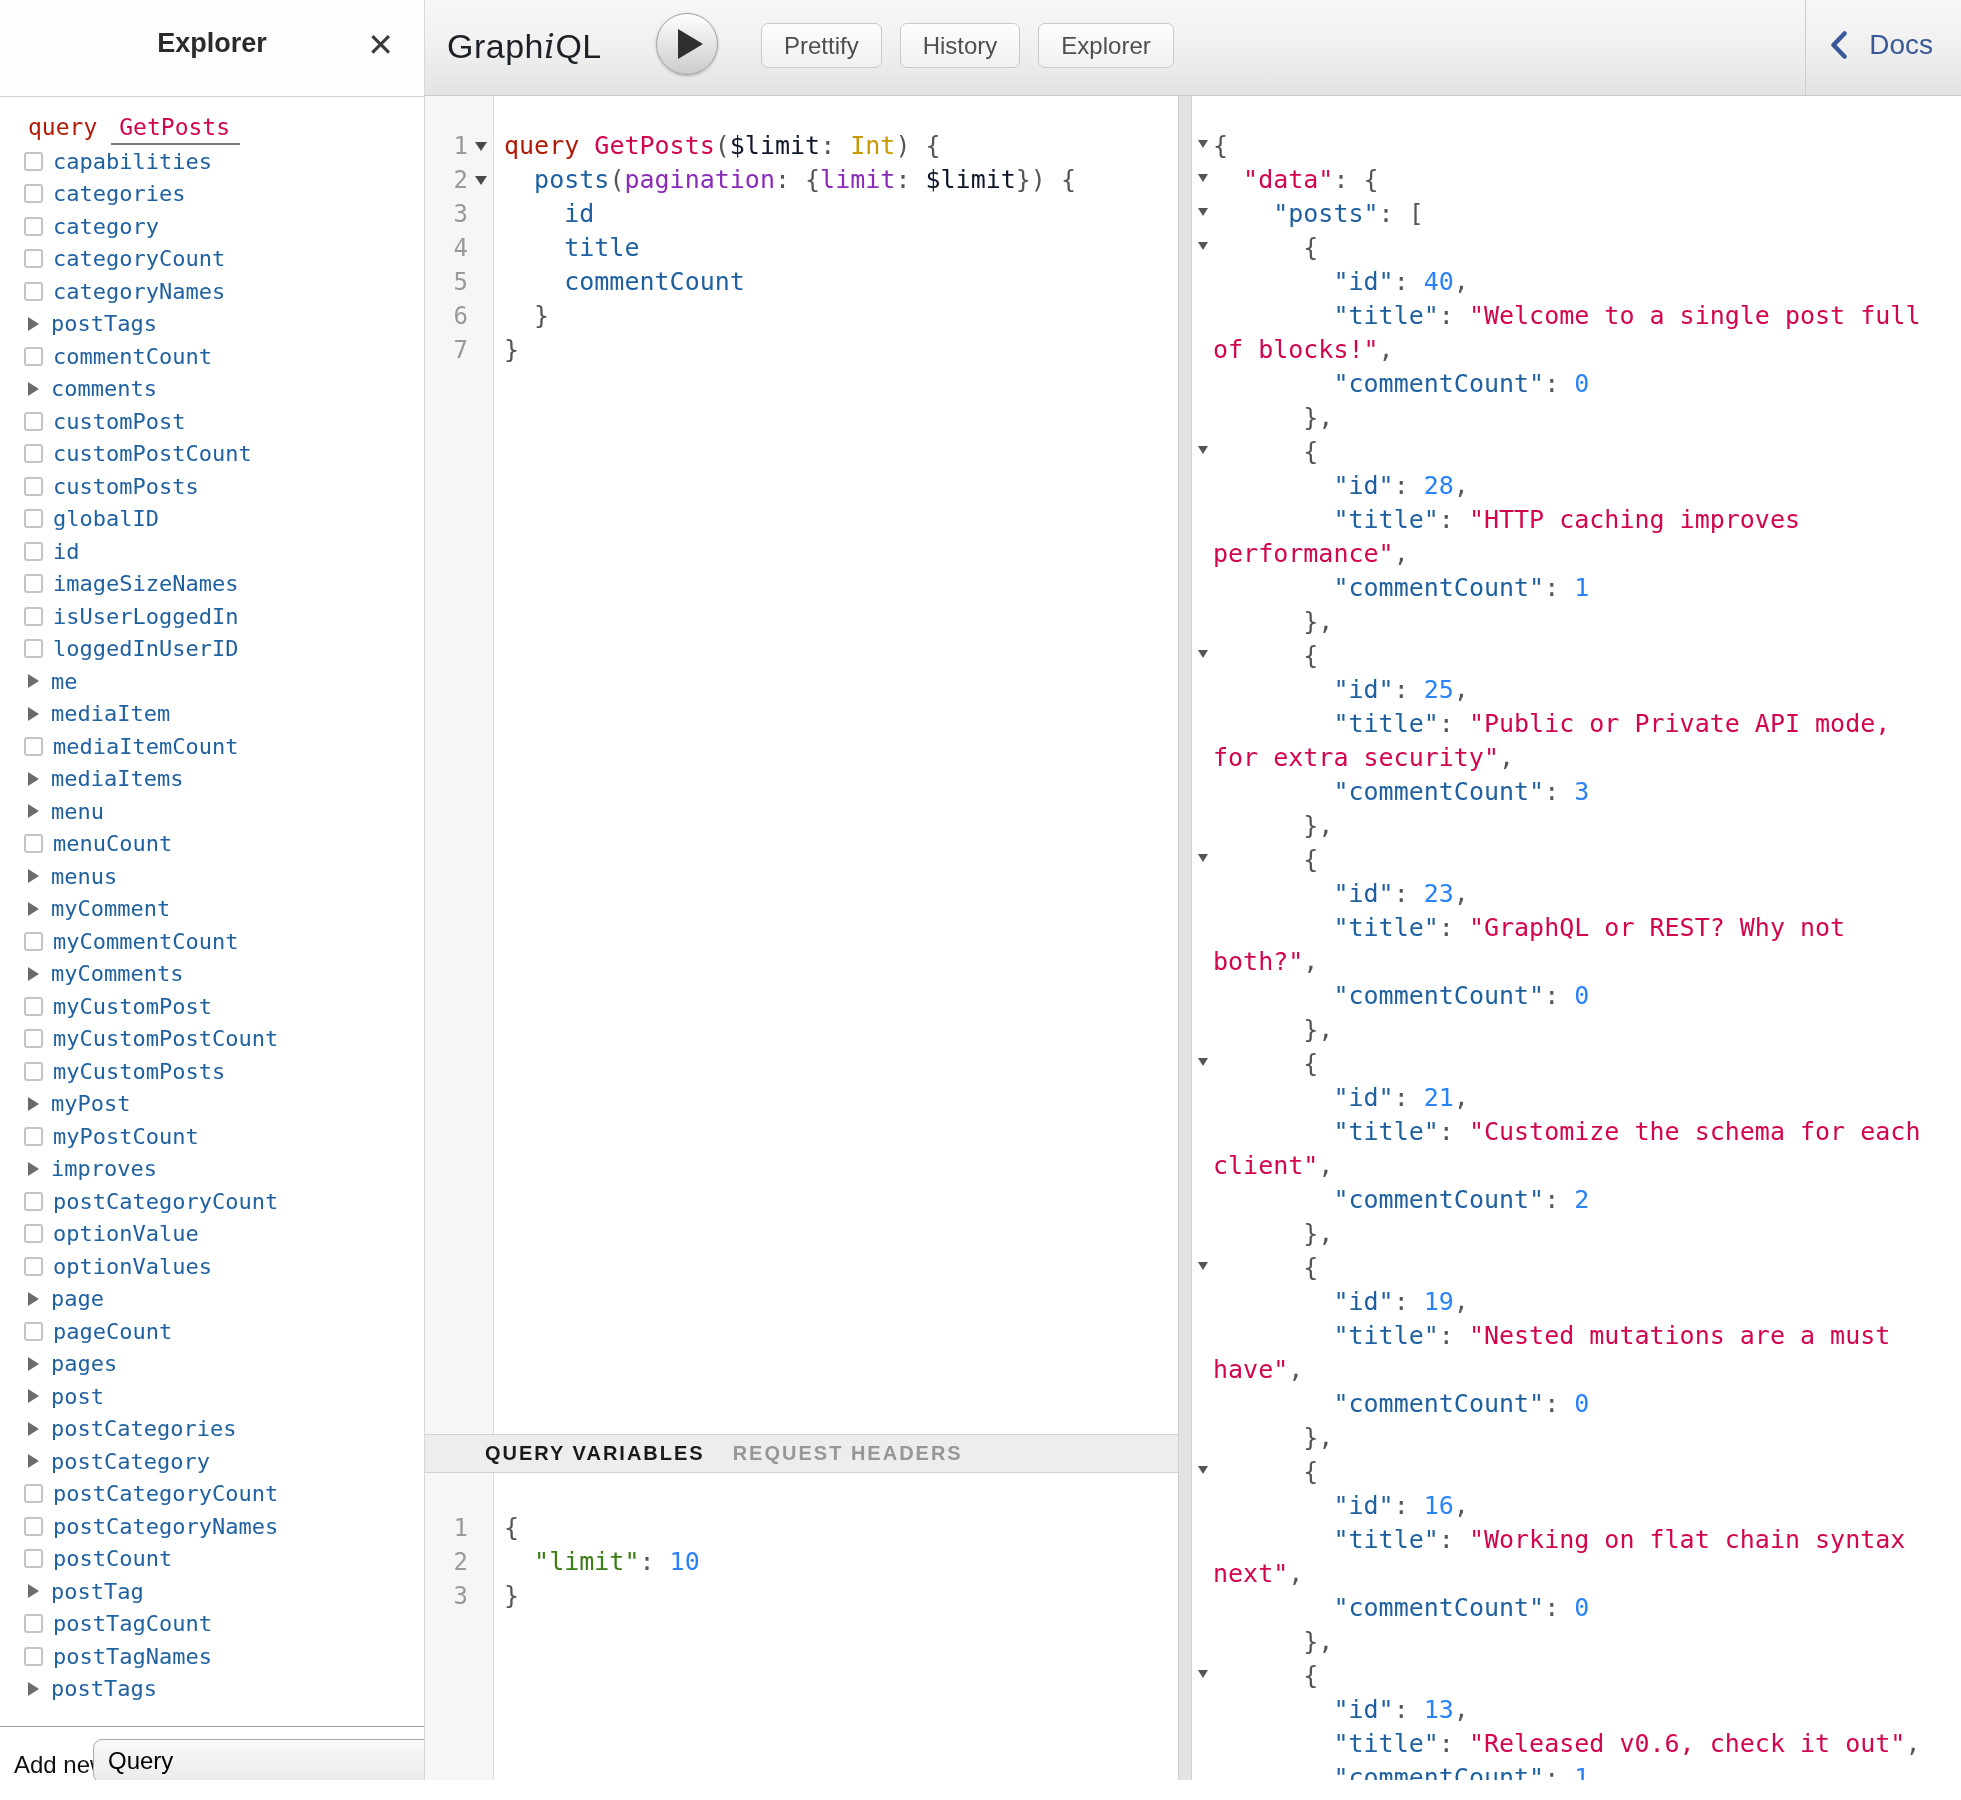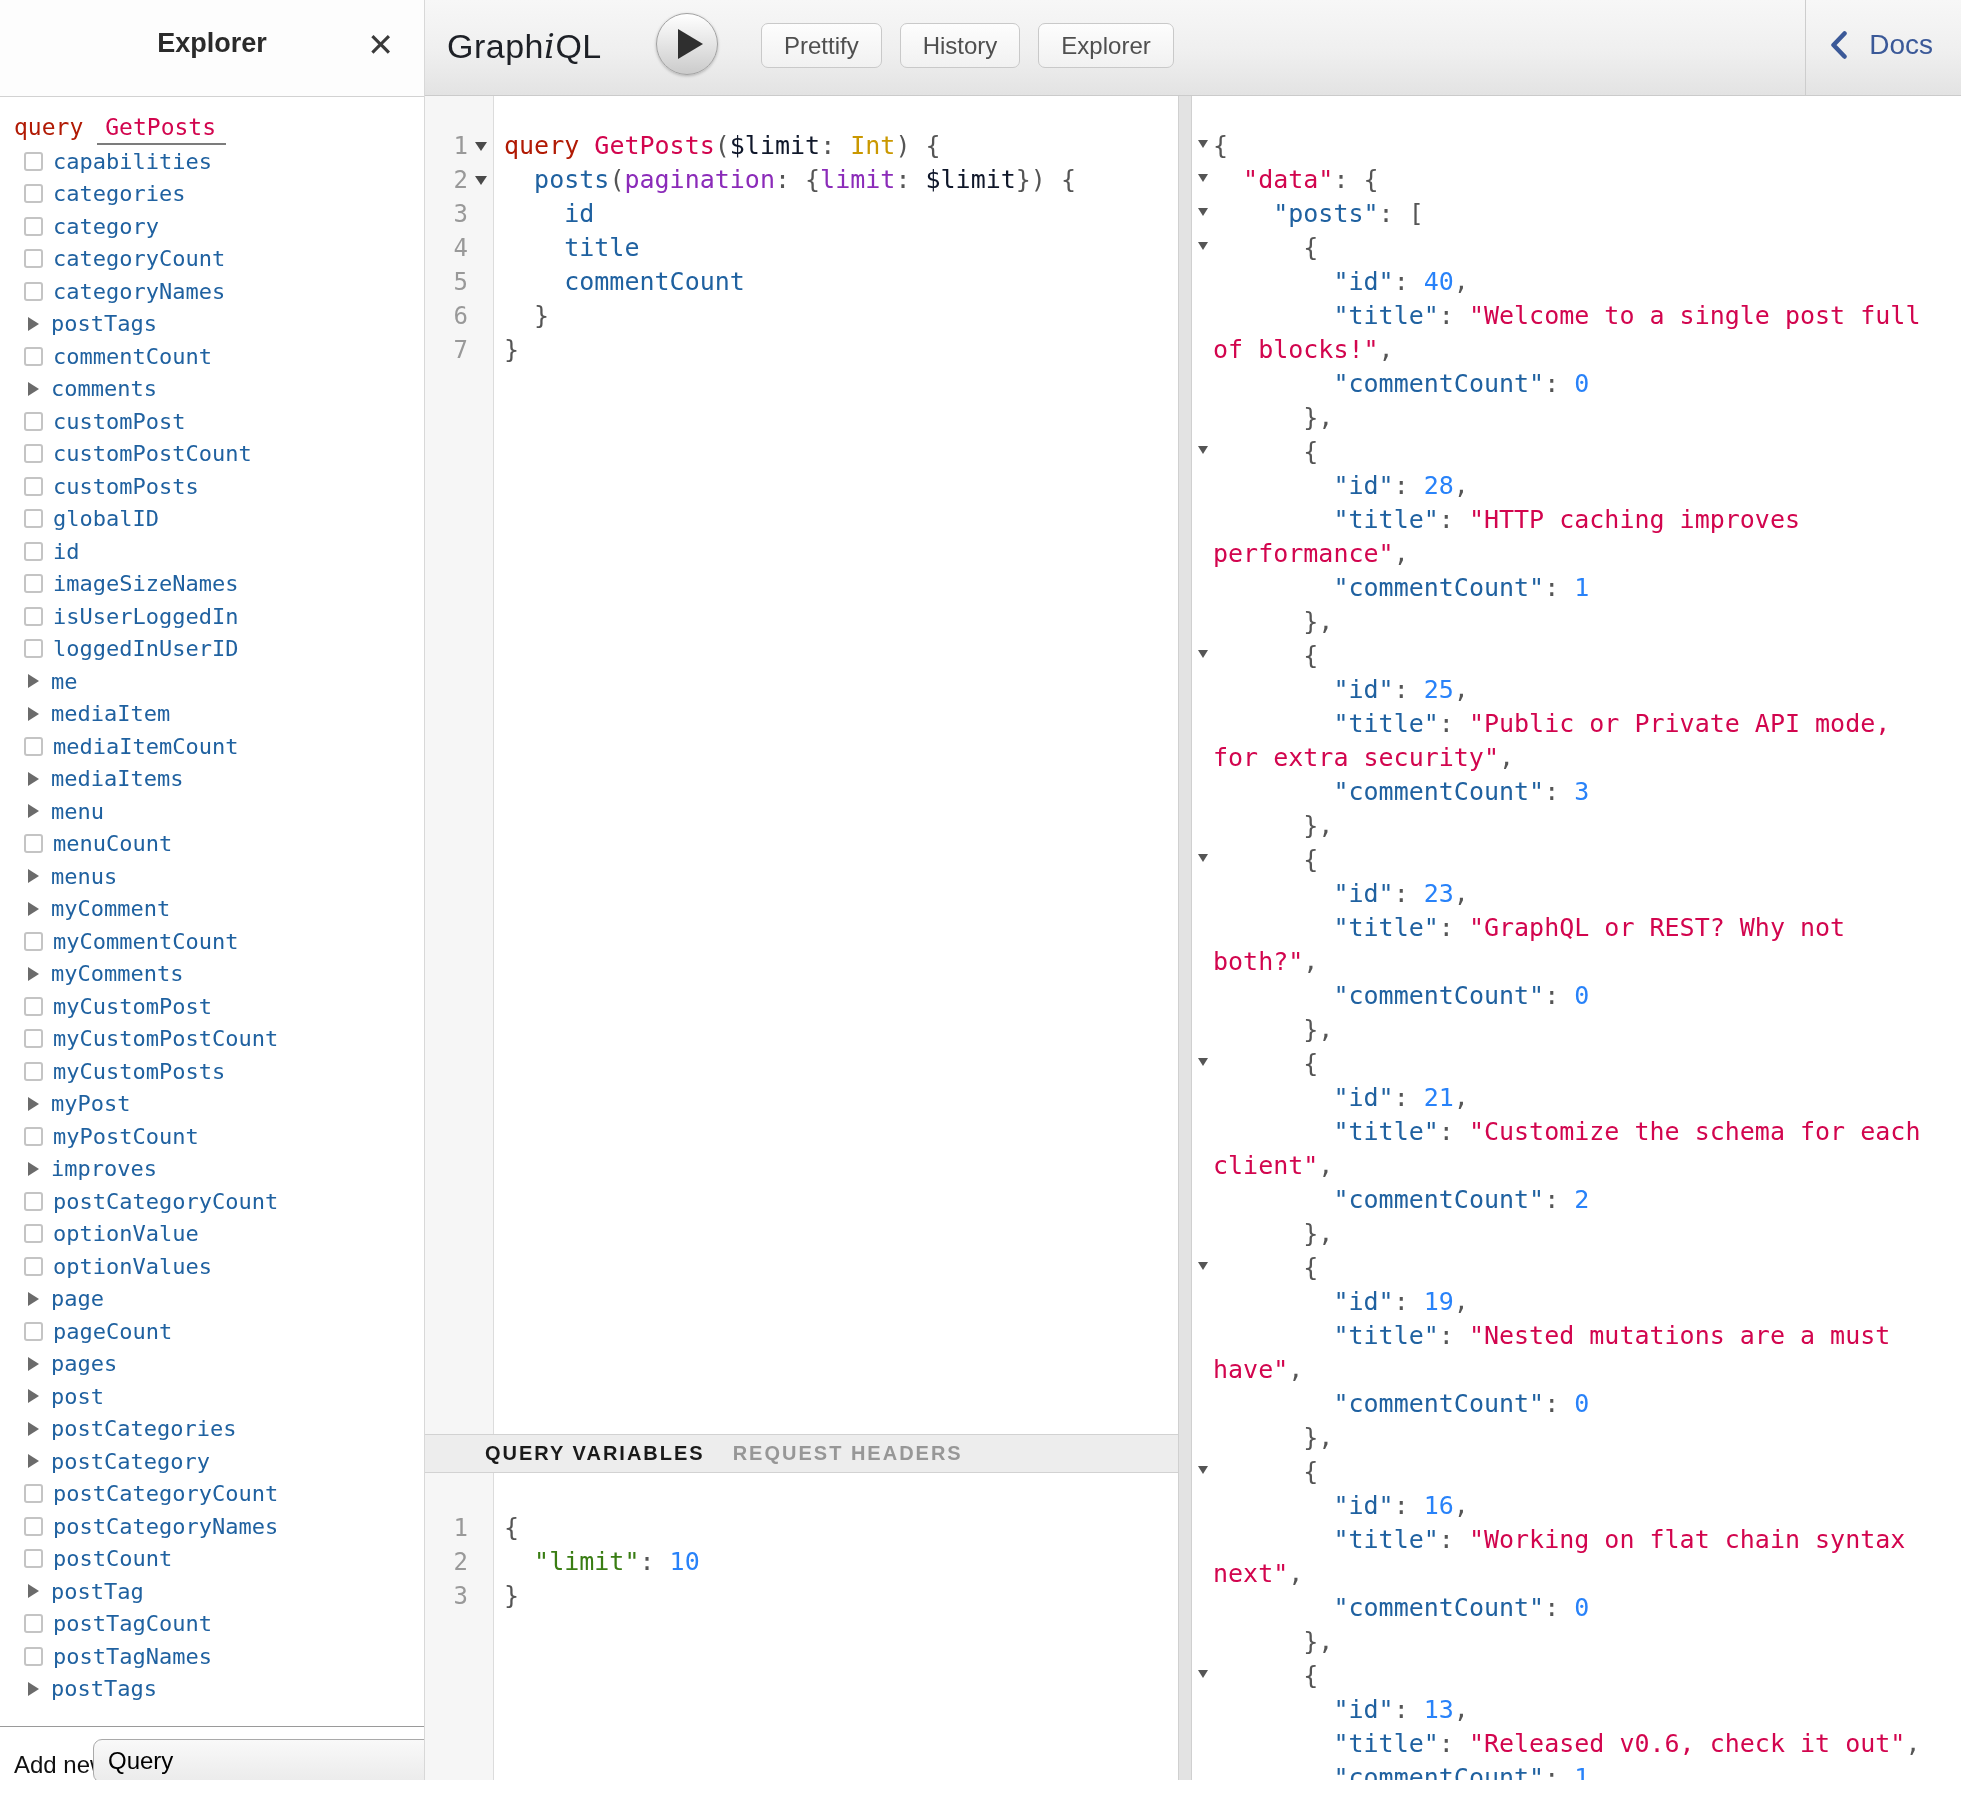--- a/index.html
+++ b/index.html
@@ -7,21 +7,21 @@
        font-family:"Liberation Sans",sans-serif;background:#fff;}
 
   
   .sidebar{position:absolute;left:0;top:0;width:424px;height:1800px;background:#fff;
            border-right:1px solid #d8d8d8;overflow:hidden;}
   .sb-header{position:relative;height:96px;border-bottom:1px solid #d2d2d2;background:#fdfdfd;}
   .sb-title{position:absolute;left:0;right:0;top:28px;text-align:center;
             font-size:27px;font-weight:bold;color:#2b2b2b;}
   .sb-close{position:absolute;right:30px;top:26px;font-size:32px;font-weight:200;color:#3a3a3a;cursor:pointer;}
   .sb-body{position:absolute;top:97px;bottom:74px;left:0;right:0;overflow:hidden;}
-  .op-row{margin:17px 0 5px 14px;font-family:"DejaVu Sans Mono",monospace;font-size:23px;}
+  .op-row{margin:17px 0 5px 28px;font-family:"DejaVu Sans Mono",monospace;font-size:23px;}
   .op-kw{color:#B11A04;}
   .op-name{color:#D2054E;margin-left:14px;padding:0 10px 3px 8px;border-bottom:2px solid #7c7c7c;}
   .field-row{height:32.5px;display:flex;align-items:center;padding-left:24px;
              font-family:"DejaVu Sans Mono",monospace;font-size:22px;color:#1F61A0;cursor:pointer;}
   .cb{width:19px;height:19px;box-sizing:border-box;border:2px solid #c4c4c4;border-radius:3px;
       background:#fff;margin-right:10px;flex:none;}
   .tri-right{width:0;height:0;border-left:11px solid #6b6b6b;border-top:7px solid transparent;
              border-bottom:7px solid transparent;margin:0 12px 0 4px;flex:none;}
   .sb-footer{position:absolute;left:0;right:0;bottom:0;height:73px;border-top:1px solid #9a9a9a;background:#fff;}
   .add-new{position:absolute;left:14px;top:24px;font-size:24px;color:#111;}

